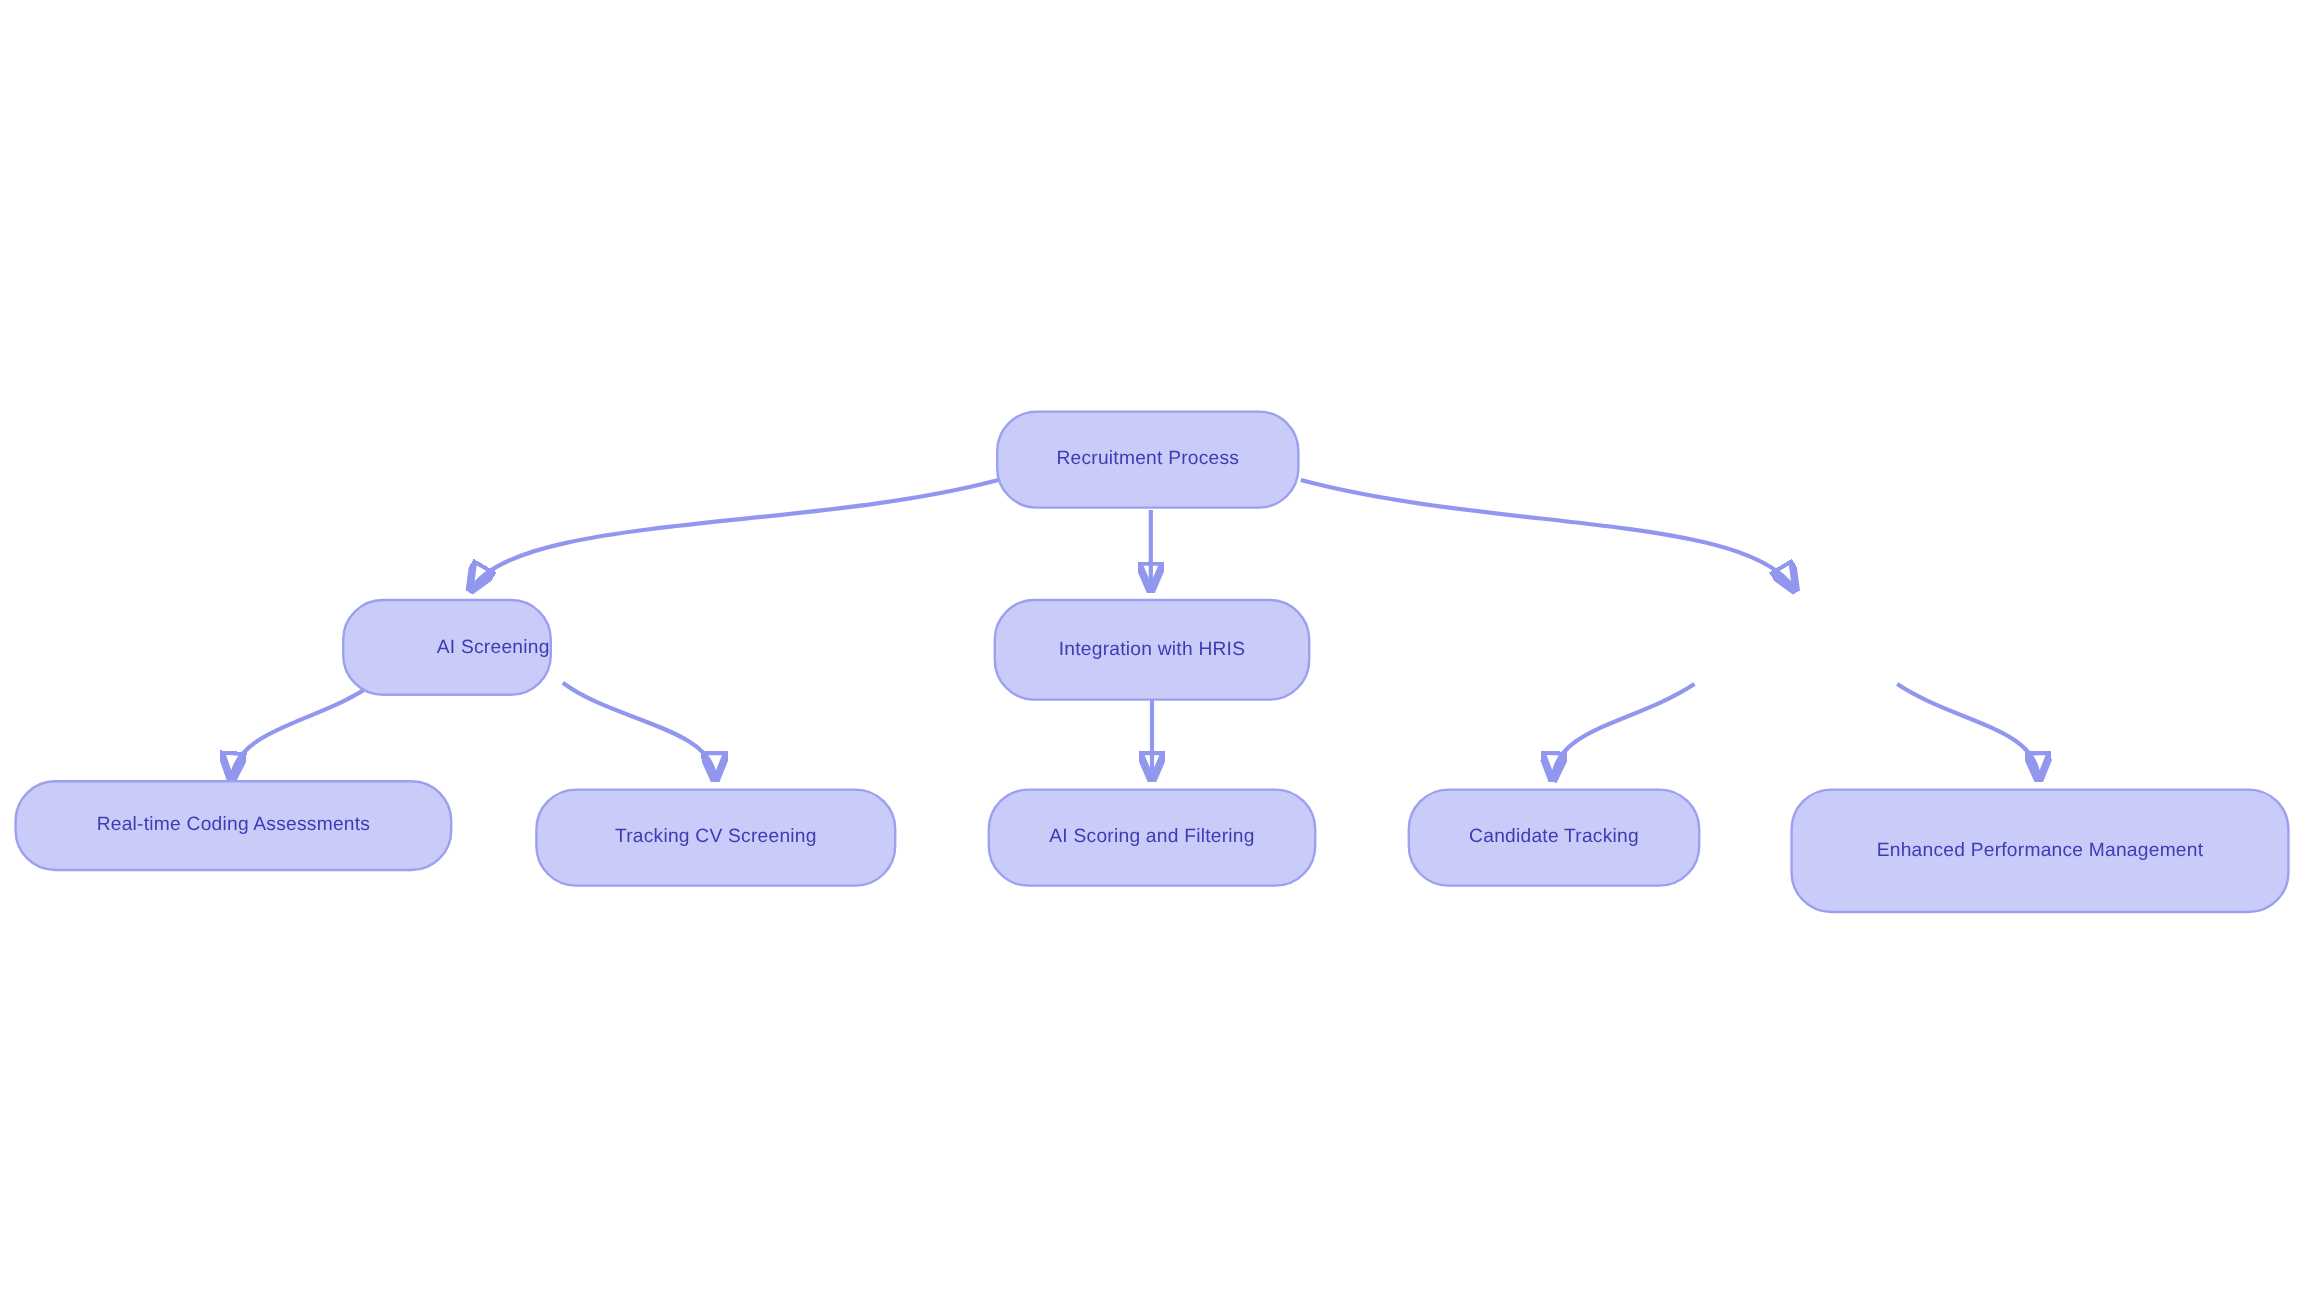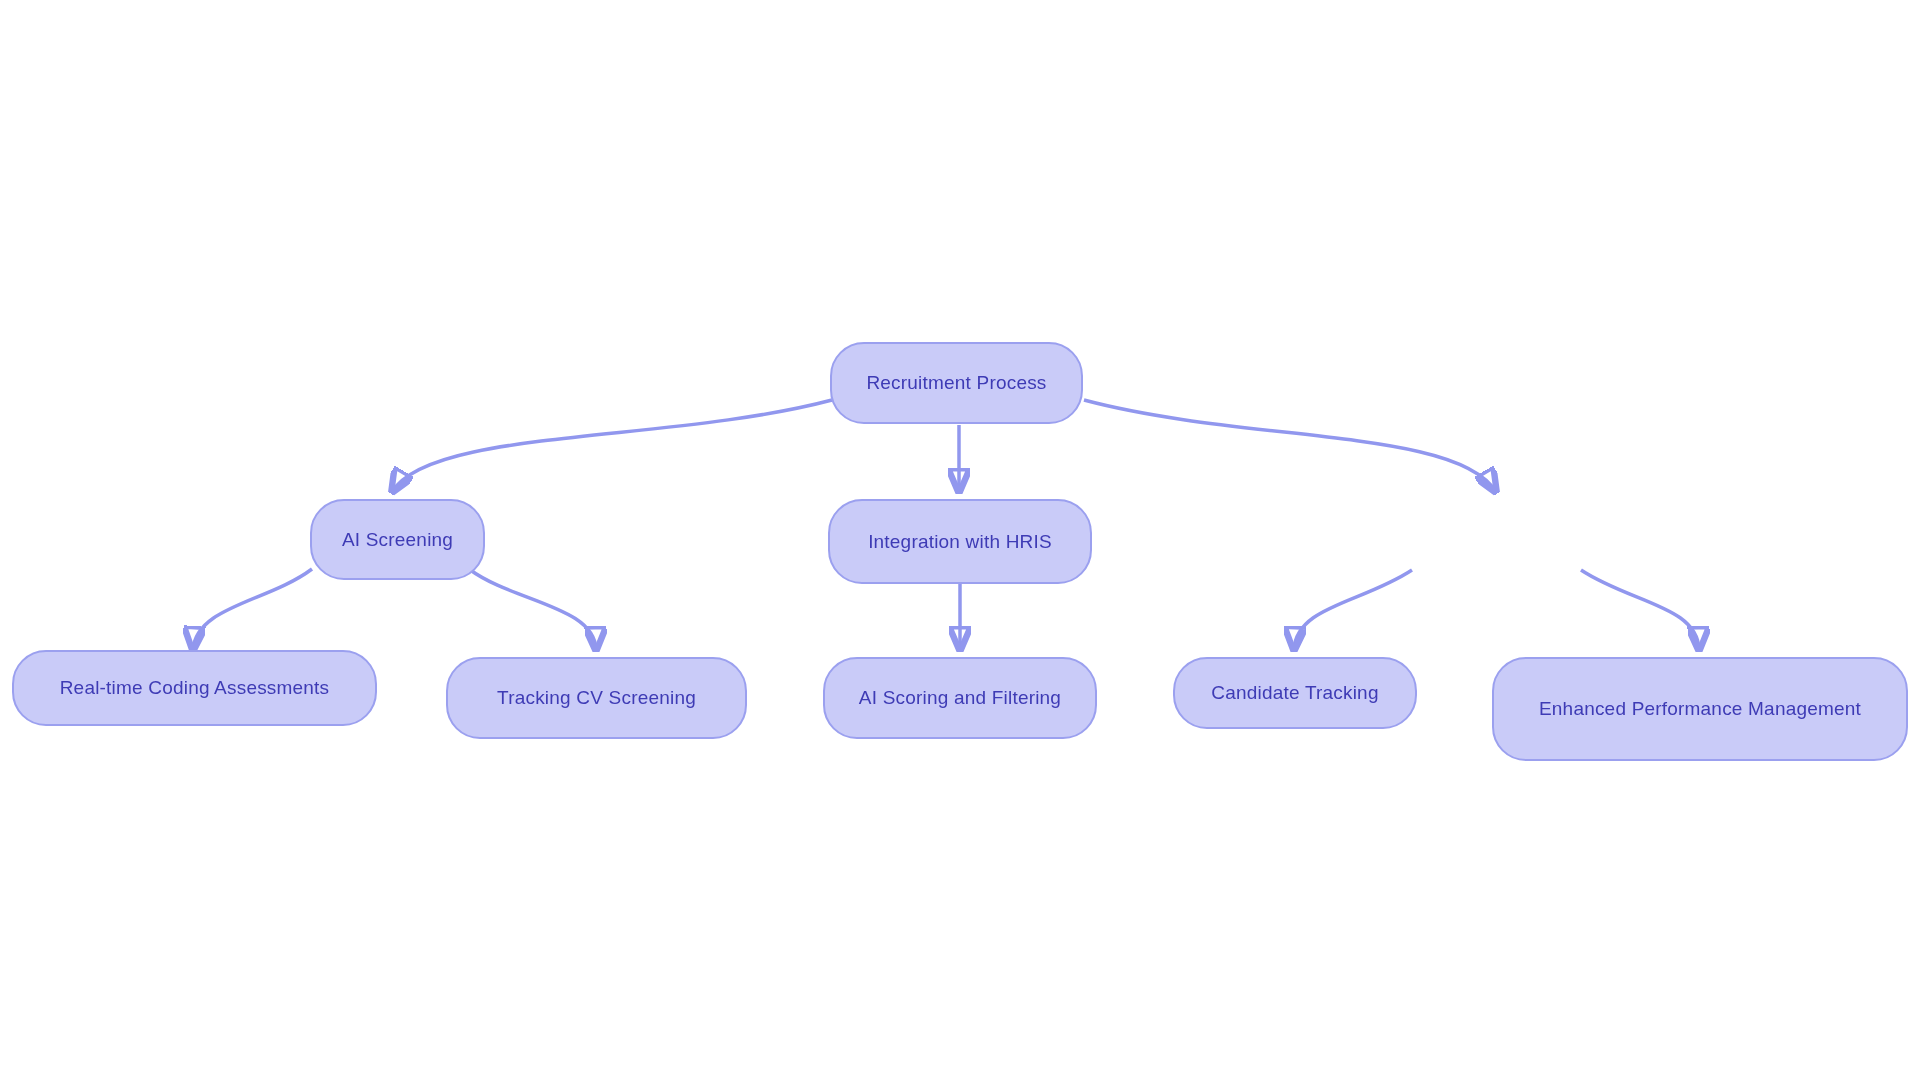--- a/index.html
+++ b/index.html
@@ -30,35 +30,35 @@
   .node {
     position: absolute;
     box-sizing: border-box;
     display: flex;
     align-items: center;
     justify-content: center;
     background: var(--node-fill, #c9cbf8);
     border: 2px solid var(--node-border, #9ba0ef);
     border-radius: 34px;
     color: var(--text, #3e3bb5);
-    font-size: 19px;
+    font-size: 16px;
     font-weight: 400;
     letter-spacing: 0.2px;
     white-space: nowrap;
     text-align: center;
   }
   
   .n-recruitment  { left: 830px;  top: 342px; width: 253px; height: 82px; }
-  .n-ai-screening { left: 310px;  top: 499px; width: 175px; height: 81px; }
+  .n-ai-screening { left: 285px;  top: 499px; width: 175px; height: 81px; justify-content: flex-end; }
   .n-integration  { left: 828px;  top: 499px; width: 264px; height: 85px; }
   .n-partnerships { left: 1406px; top: 499px; width: 181px; height: 81px; }
   .n-realtime     { left: 12px;   top: 650px; width: 365px; height: 76px; }
   .n-automated    { left: 446px;  top: 657px; width: 301px; height: 82px; }
   .n-scoring      { left: 823px;  top: 657px; width: 274px; height: 82px; }
-  .n-candidate    { left: 1173px; top: 657px; width: 244px; height: 72px; align-items: center; }
+  .n-candidate    { left: 1173px; top: 657px; width: 244px; height: 82px; align-items: center; }
   .n-enhanced     { left: 1492px; top: 657px; width: 416px; height: 104px; }
 </style>
 </head>
 <body>
 
 <div class="canvas">
 
   <svg class="edges" viewBox="0 0 1920 1083" xmlns="http://www.w3.org/2000/svg">
     <defs>
       <marker id="arrow" viewBox="0 0 14 12" refX="13" refY="6" markerUnits="userSpaceOnUse" markerWidth="26" markerHeight="22" orient="auto">

